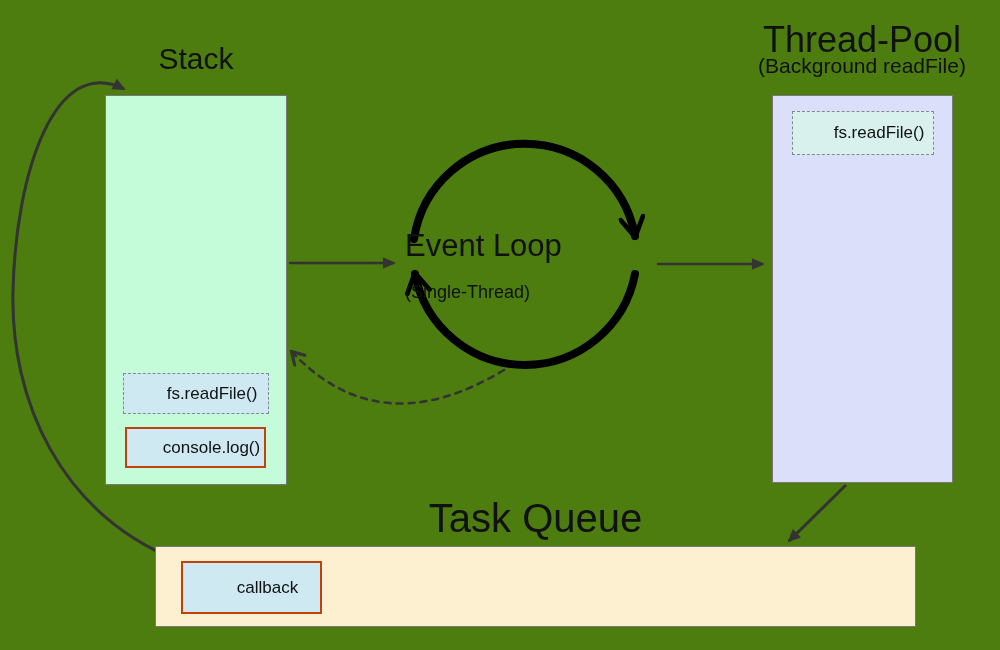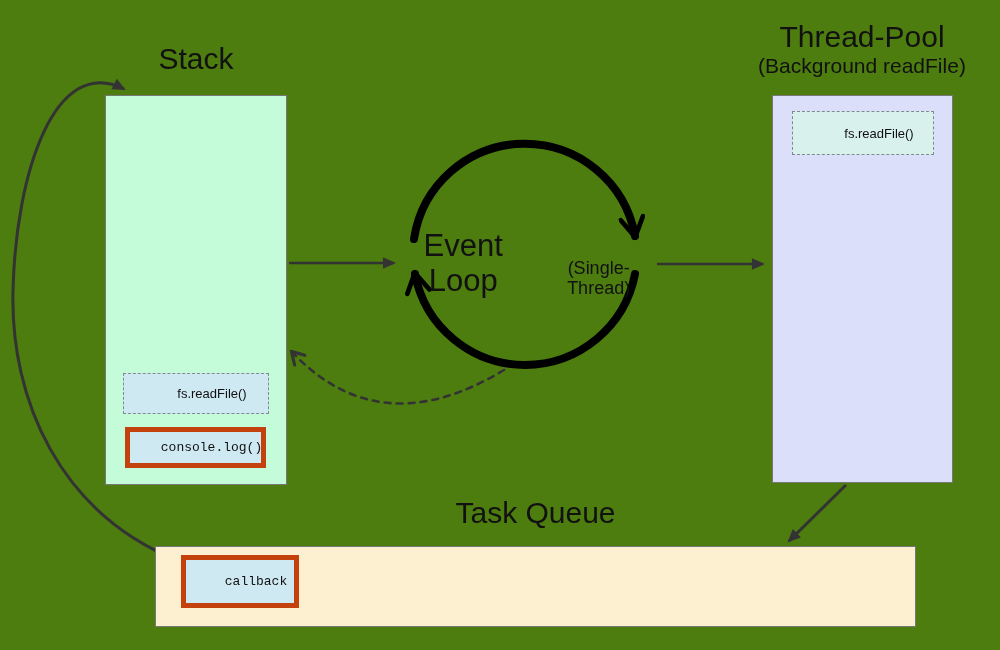--- a/index.html
+++ b/index.html
@@ -8,36 +8,36 @@
     font-family:"Liberation Sans","DejaVu Sans",sans-serif;color:#111;
   }
   svg.edges{position:absolute;left:0;top:0;width:1000px;height:650px;}
   .node{position:absolute;border:1px solid var(--box-border,#777);box-sizing:border-box;}
   .stack-box{left:105px;top:95px;width:182px;height:390px;background:var(--stack-fill,#c4fcda);}
   .threadpool-box{left:772px;top:95px;width:181px;height:388px;background:var(--threadpool-fill,#dcdffa);}
   .taskqueue-box{left:155px;top:546px;width:761px;height:81px;background:var(--taskqueue-fill,#fcf0d0);}
   .item{
     position:absolute;box-sizing:border-box;background:var(--item-fill,#cfe9f3);
     display:flex;align-items:center;justify-content:center;
-    font-size:13px;white-space:nowrap;padding-left:32px;
+    font-size:17px;white-space:nowrap;padding-left:32px;
   }
   .item.dashed{border:1.5px dashed #7d8a91;}
-  .item.solid{border:5px solid #c2410c;font-family:Liberation Mono, monospace;}
+  .item.solid{border:2px solid #c2410c;}
   .stack-item-1{left:17px;top:277px;width:146px;height:41px;}
   .stack-item-2{left:19px;top:331px;width:141px;height:41px;}
   .pool-item-1{left:19px;top:15px;width:142px;height:44px;background:var(--pool-item-fill,#d9f1ec);}
-  .queue-item-1{left:25px;top:8px;width:118px;height:53px;}
+  .queue-item-1{left:25px;top:14px;width:141px;height:53px;}
   .title{position:absolute;text-align:center;line-height:1.12;}
   .stack-title{left:105px;top:42px;width:182px;font-size:30px;}
-  .threadpool-title{left:742px;top:20px;width:240px;font-size:30px;}
+  .threadpool-title{left:742px;top:20px;width:240px;font-size:36px;}
   .threadpool-sub{left:742px;top:54px;width:240px;font-size:21px;}
-  .taskqueue-title{left:155px;top:496px;width:761px;font-size:30px;}
+  .taskqueue-title{left:155px;top:496px;width:761px;font-size:40px;}
   .eventloop-label{
     left:405px;top:229px;width:240px;
-    display:flex;flex-direction:row;align-items:flex-end;gap:31px;
+    display:flex;flex-direction:column;align-items:flex-start;
   }
   .eventloop-main{font-size:31px;}
   .eventloop-sub{font-size:18px;margin-top:18px;}
 </style>
 </head>
 <body>
 
 <div class="canvas">
 
   <svg class="edges" viewBox="0 0 1000 650" xmlns="http://www.w3.org/2000/svg">

